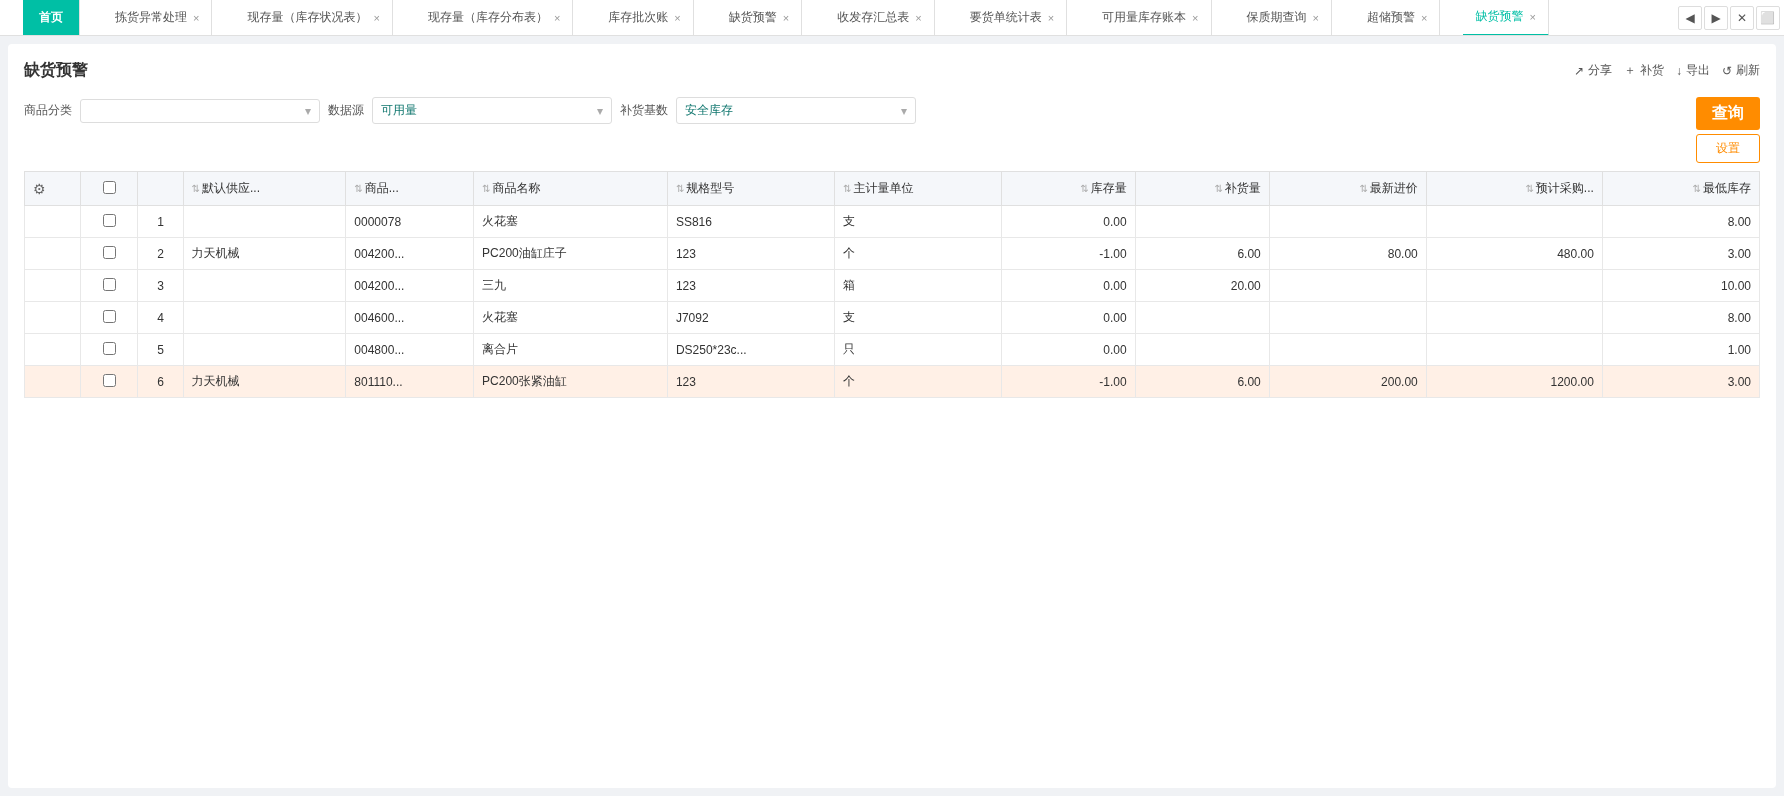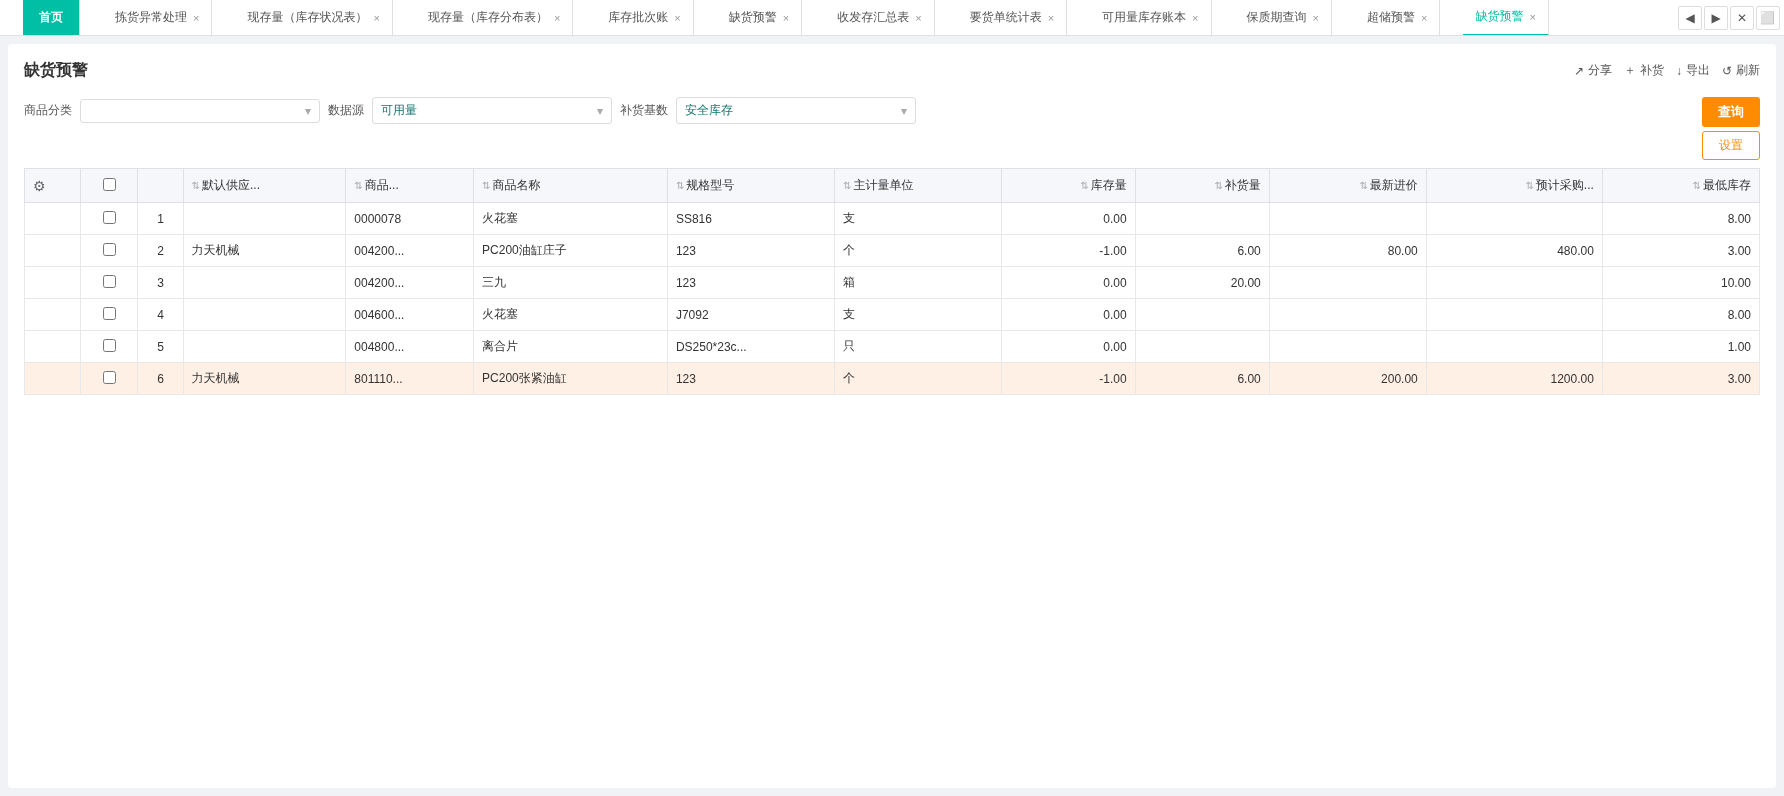--- a/index.html
+++ b/index.html
@@ -128,21 +128,21 @@
     .filter-select .arrow { color: #aaa; margin-left: 8px; }
     .filter-value { color: #0f766e; }
 
     .btn-query {
       background: #ff8c00;
       color: #fff;
       border: none;
       border-radius: 3px;
       padding: 6px 16px;
       cursor: pointer;
-      font-size: 13px;
+      font-size: 16px;
       font-weight: bold;
     }
     .btn-settings {
       background: #fff;
       color: #ff8c00;
       border: 1px solid #ff8c00;
       border-radius: 3px;
       padding: 5px 4px;
       cursor: pointer;
       font-size: 12px;

